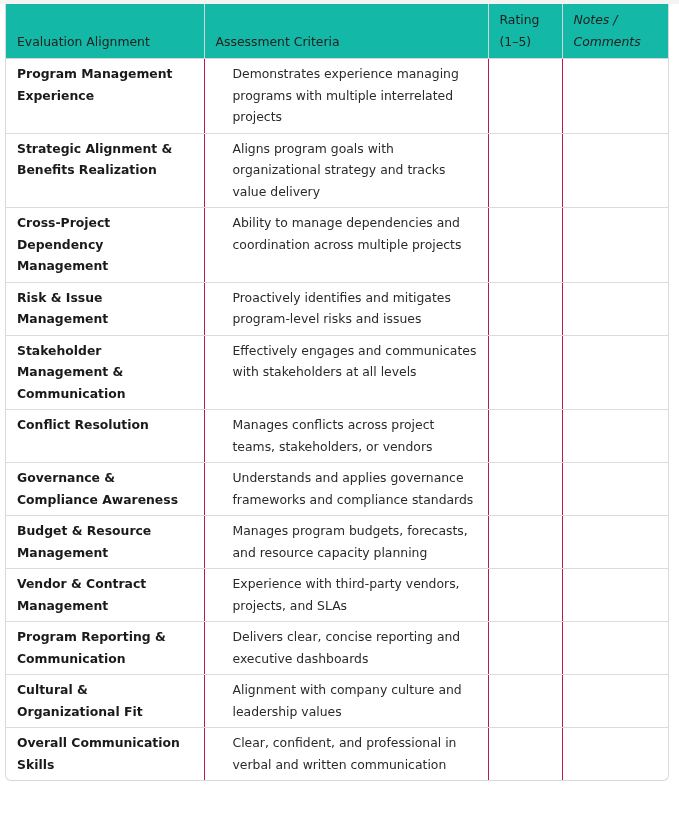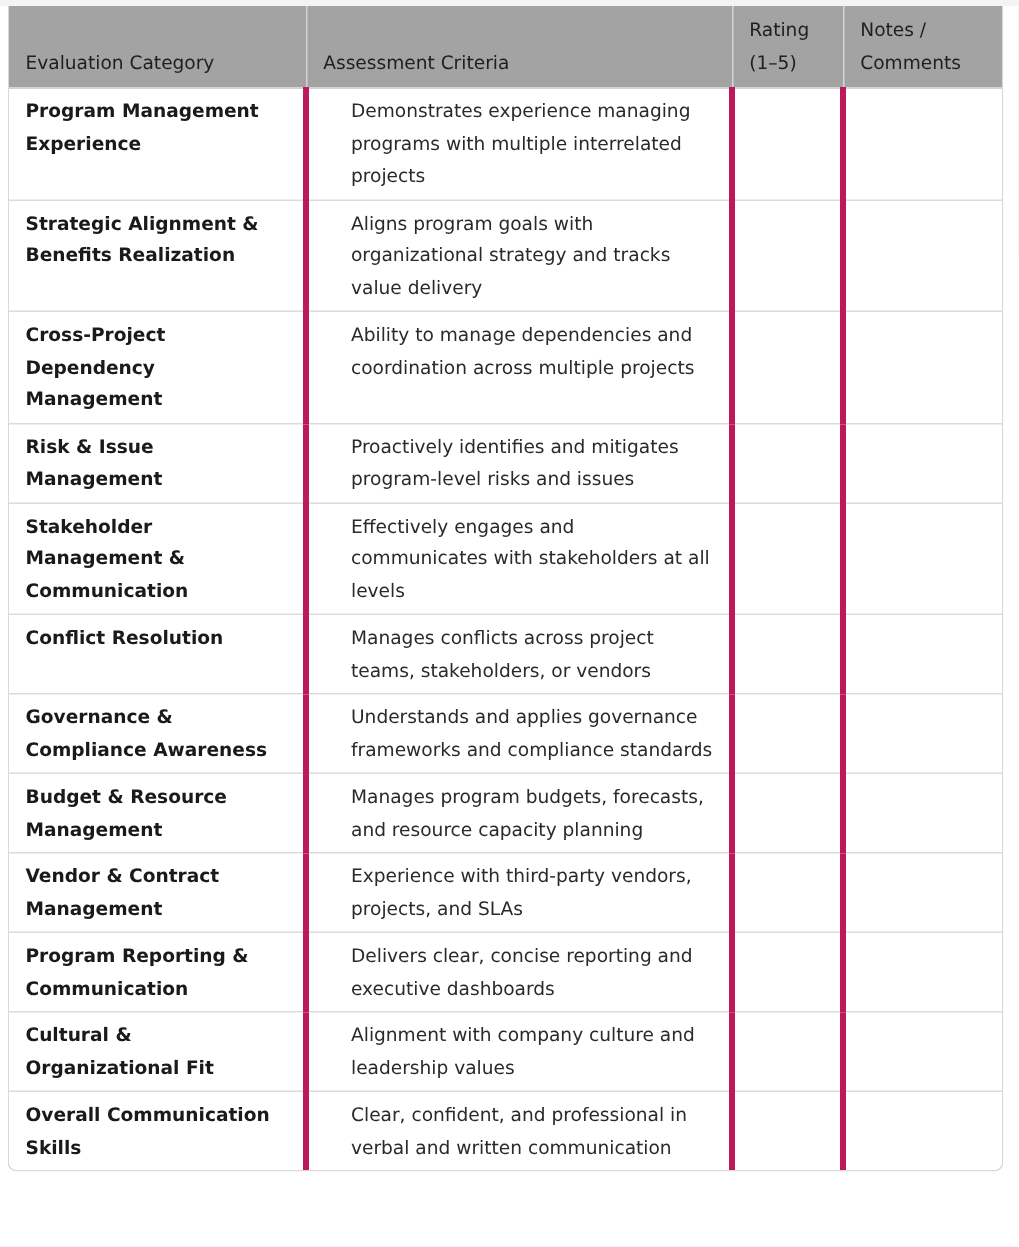--- a/index.html
+++ b/index.html
@@ -2,26 +2,26 @@
 <html><head>
 <meta charset="utf-8">
 <style>
   html, body { margin: 0; padding: 0; background: #ffffff; }
   body { width: 679px; height: 831px; overflow: hidden; position: relative;
          font-family: "DejaVu Sans", "Liberation Sans", sans-serif; color: #1f1f1f; }
   .top-edge { position: absolute; left: 0; top: 0; width: 679px; height: 4px; background: #f4f4f4; }
   .table-wrap { position: absolute; left: 5px; top: 4px; width: 662px;
                 border: 1px solid #d9d9d9; border-top: none; border-radius: 0 0 6px 6px; overflow: hidden; }
   table { border-collapse: collapse; width: 100%; table-layout: fixed; font-size: 12.4px; }
-  thead th { background: #a3a3a3; font-weight: normal; text-align: left; vertical-align: bottom;
+  thead th { background: #14b8a6; font-weight: normal; text-align: left; vertical-align: bottom;
              padding: 5px 11px 5px 11px; line-height: 22px; border-right: 1px solid #d4d4d4;
              border-bottom: 1px solid #d4d4d4; height: 38px; }
-  thead th:last-child { border-right: none; }
+  thead th:last-child { border-right: none; font-style: italic; }
   tbody td { vertical-align: top; padding: 4px 11px 5px 11px; line-height: 21.5px;
-             border-right: 4px solid #be185d; border-bottom: 1px solid #dcdcdc; height: 42px; }
+             border-right: 1px solid #be185d; border-bottom: 1px solid #dcdcdc; height: 42px; }
   tbody td:last-child { border-right: none; }
   tbody tr:last-child td { border-bottom: none; }
   td.cat { font-weight: bold; color: #1a1a1a; }
   td.crit { color: #2a2a2a; padding-left: 28px; }
   col.c1 { width: 198px; } col.c2 { width: 284px; } col.c3 { width: 74px; } col.c4 { width: 106px; }
 </style>
 </head>
 <body>
 
 <div class="top-edge"></div>
@@ -29,21 +29,21 @@
 <div class="table-wrap">
   <table>
     <colgroup>
         <col class="c1">
         <col class="c2">
         <col class="c3">
         <col class="c4">
       </colgroup>
     <thead>
       <tr>
-        <th>Evaluation Category</th>
+        <th>Evaluation Alignment</th>
         <th>Assessment Criteria</th>
         <th>
           <div>Rating</div>
           <div>(1–5)</div>
         </th>
         <th>
           <div>Notes /</div>
           <div>Comments</div>
         </th>
       </tr>

